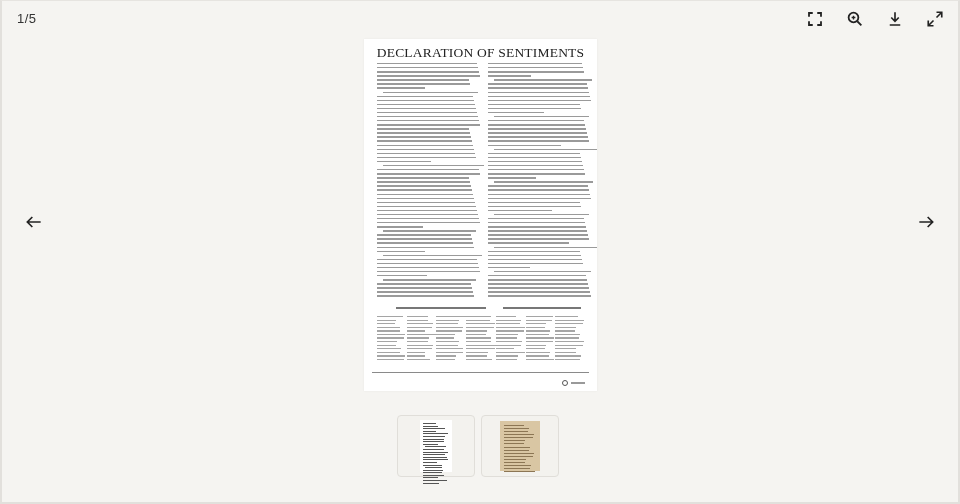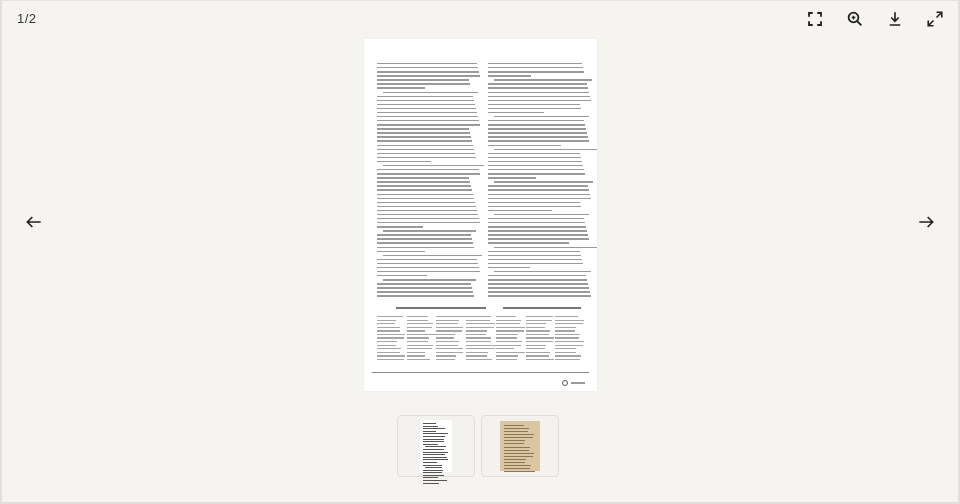--- a/index.html
+++ b/index.html
@@ -34,21 +34,21 @@
   .thumb .mini { width: 32px; height: 52px; background: #fff; padding: 3px 3px; }
   .thumb .mini .line { height: 1px; background: #555; margin-bottom: 1.6px; }
   .thumb .parch { width: 40px; height: 50px; background: #d9c6a3; padding: 4px; }
   .thumb .parch .line { height: 0.9px; background: #8c7654; margin-bottom: 2.2px; }
 </style>
 </head>
 <body>
 
 <div class="frame"></div>
 
-<div class="counter">1/2</div>
+<div class="counter">1/5</div>
 
 <div class="toolbar">
   <div class="tb-btn">
     <svg viewBox="0 0 24 24" fill="none" stroke="#222" stroke-width="2.4">
       <path d="M4 9V4h5M15 4h5v5M20 15v5h-5M9 20H4v-5"></path>
     </svg>
   </div>
   <div class="tb-btn">
     <svg viewBox="0 0 24 24" fill="none" stroke="#222" stroke-width="2.4">
       <circle cx="10" cy="10" r="6.5"></circle>
@@ -73,20 +73,21 @@
     <path d="M20 12H4M10 6l-6 6 6 6"></path>
   </svg>
 </div>
 <div class="nav next">
   <svg viewBox="0 0 24 24" fill="none" stroke="#222" stroke-width="2">
     <path d="M4 12h16M14 6l6 6-6 6"></path>
   </svg>
 </div>
 
 <div class="page">
+  <div class="doc-title">DECLARATION OF SENTIMENTS</div>
   <div class="col left" id="colL">
       <div class="line" style="width: 96%;"></div>
       <div class="line" style="width: 97%;"></div>
       <div class="line" style="width: 98%;"></div>
       <div class="line" style="width: 99%;"></div>
       <div class="line" style="width: 88%;"></div>
       <div class="line" style="width: 89%;"></div>
       <div class="line" style="width: 46%;"></div>
       <div class="line" style="width: 91%; margin-left: 6%;"></div>
       <div class="line" style="width: 92%;"></div>

